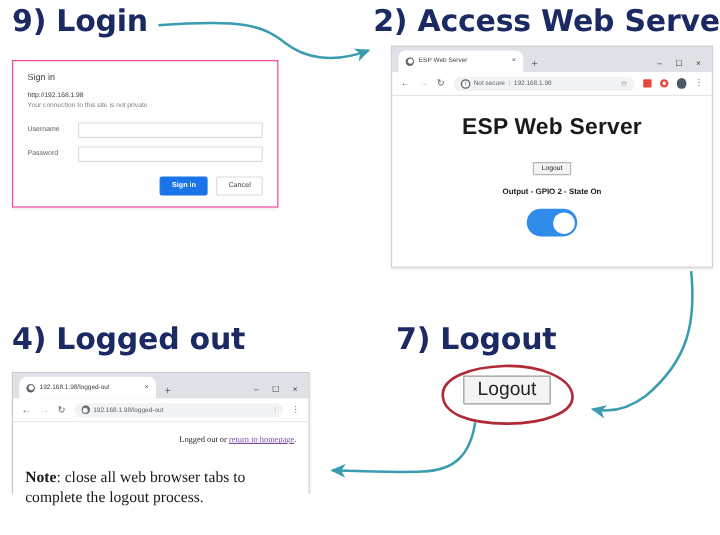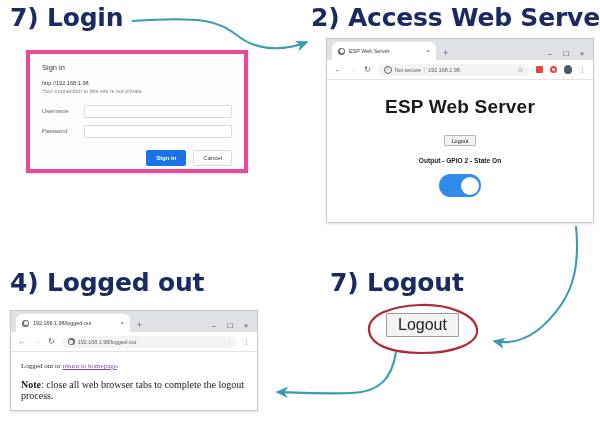--- a/index.html
+++ b/index.html
@@ -19,23 +19,23 @@
     font-size:25px;
     letter-spacing:-0.2px;
     white-space:nowrap;
   }
 
   
   .arrow-svg{position:absolute;overflow:visible;pointer-events:none;}
 
   
   #login-dialog{
-    left:26px;top:50px;width:222px;height:123px;
+    left:10px;top:50px;width:222px;height:123px;
     background:#fdfdfd;
-    border:4px solid #ec4899;
+    border:1px solid #ec4899;
     box-shadow:0 1px 3px rgba(0,0,0,.10);
     box-sizing:border-box;
   }
   #login-dialog .inner{padding:9px 12px 0 12px;}
   .signin-title{font-size:7.5px;color:#3c4043;margin-bottom:7px;}
   .signin-url{font-size:5.6px;color:#3c4043;line-height:1.5;}
   .signin-note{font-size:5.6px;color:#80868b;line-height:1.5;margin-bottom:9px;}
   .field-row{display:flex;align-items:center;margin-bottom:7px;}
   .field-label{font-size:5.8px;color:#5f6368;width:42px;flex:0 0 42px;}
   .field-input{
@@ -117,43 +117,43 @@
     left:386px;top:313px;
     font-family:"Liberation Sans", sans-serif;font-size:16px;color:#222;
     background:#f4f4f4;border:1px solid #9a9a9a;border-radius:1px;
     padding:2px 11px;
   }
   #logout-circle{left:365px;top:301px;}
 
   
   #out-window{left:10px;top:310px;width:248px;height:101px;}
   #out-page{padding:10px 10px 0 10px;font-family:"Liberation Serif", serif;}
-  .out-line1{font-size:7px;color:#1a1a1a;margin-bottom:9px;}
+  .out-line1{font-size:7px;color:#1a1a1a;margin-bottom:20px;text-align:right;}
   .out-link{color:#7c4aa0;text-decoration:underline;}
-  .out-line2{font-size:10px;color:#1a1a1a;}
+  .out-line2{font-size:13px;color:#1a1a1a;}
   .out-line2 b{font-weight:bold;}
 </style>
 </head>
 <body>
 
 <svg class="arrow-svg" style="left:0;top:0;width:600px;height:446px;">
   <defs>
     <marker id="ah" markerWidth="7" markerHeight="7" refX="5.2" refY="3.1" orient="auto">
       <path d="M0,0.4 L6,3.1 L0,5.8 L1.7,3.1 Z" fill="#3a9cb0"></path>
     </marker>
   </defs>
 
   <path d="M132,21 C205,16 218,21 238,36 C252,47 276,54 307,42" stroke="#3a9cb0" stroke-width="2.1" fill="none" marker-end="url(#ah)"></path>
 
   <path d="M576,226 C580,268 574,300 538,330 C522,342 508,344 494,341" stroke="#3a9cb0" stroke-width="2.1" fill="none" marker-end="url(#ah)"></path>
 
   <path d="M396,352 C392,378 380,392 352,393 C330,394 305,393 277,392" stroke="#3a9cb0" stroke-width="2.1" fill="none" marker-end="url(#ah)"></path>
 </svg>
 
-<div class="abs heading" style="left:10px;top:3px;">7) Login</div>
+<div class="abs heading" style="left:10px;top:3px;">9) Login</div>
 
 <div class="abs" id="login-dialog">
   <div class="inner">
     <div class="signin-title">Sign in</div>
     <div class="signin-url">http://192.168.1.98</div>
     <div class="signin-note">Your connection to this site is not private</div>
 
     <div class="field-row">
       <div class="field-label">Username</div>
       <div class="field-input"></div>

